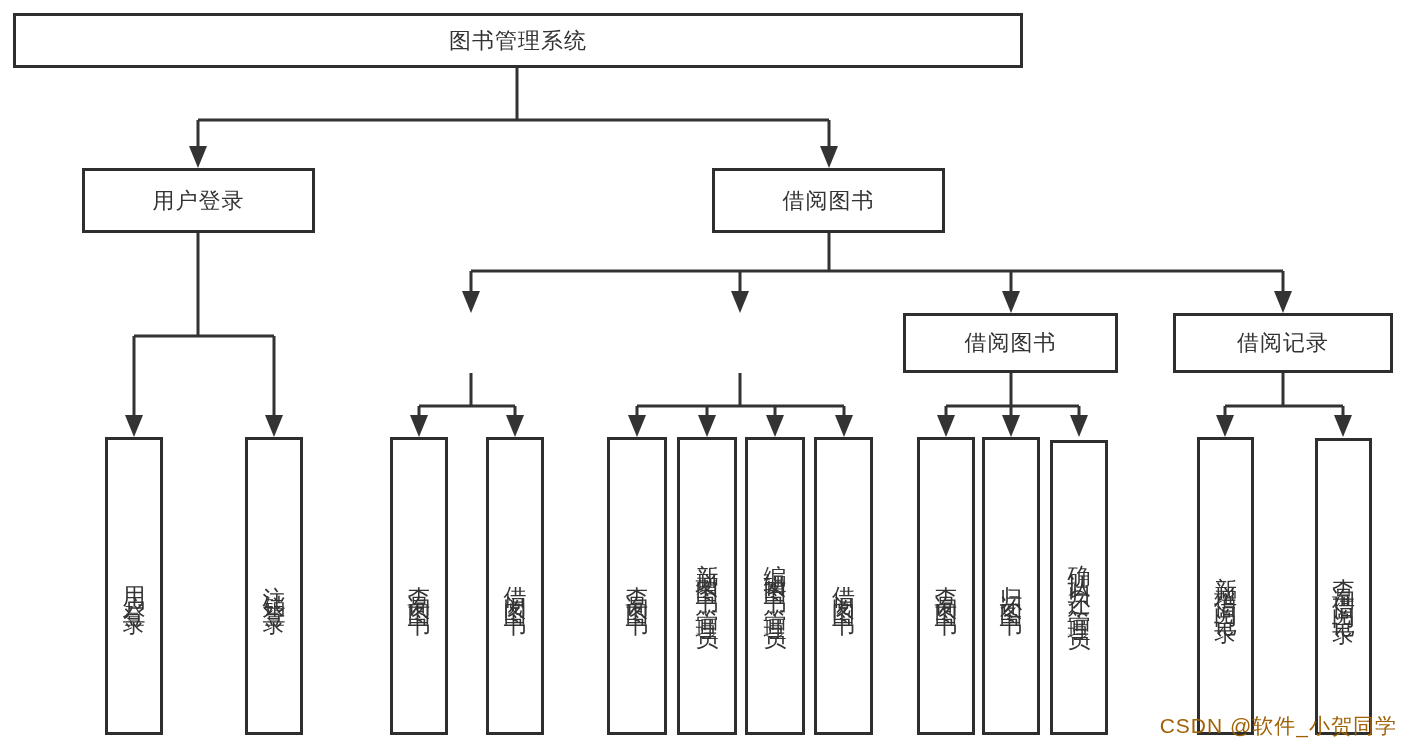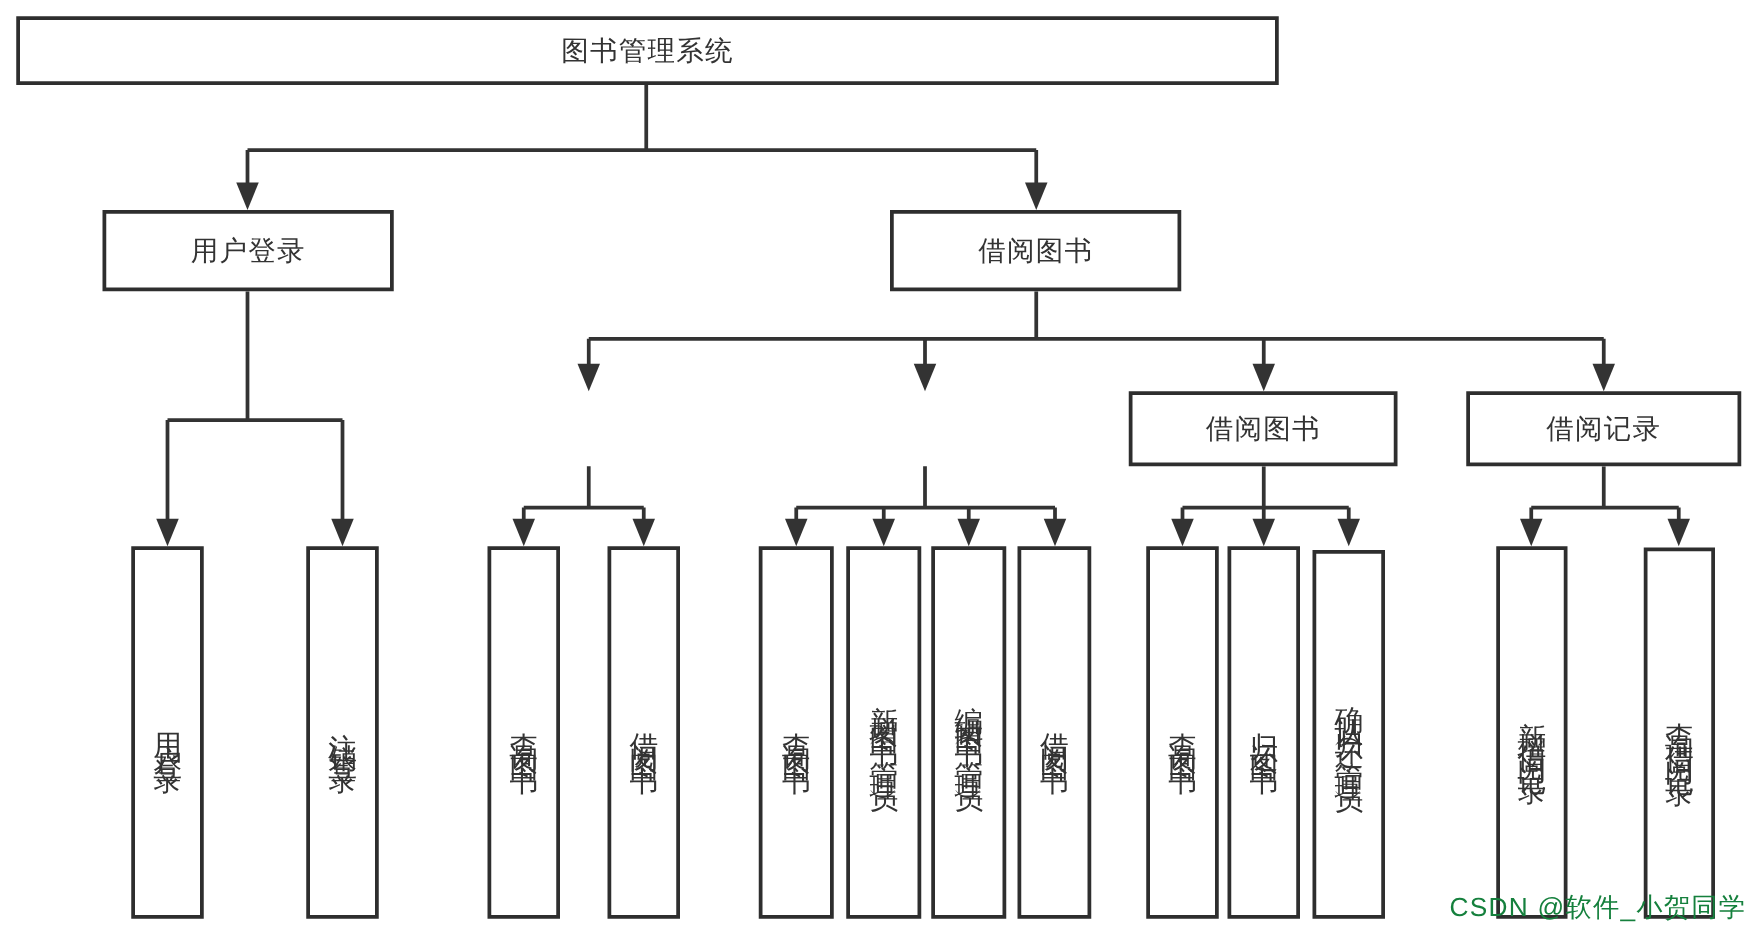--- a/index.html
+++ b/index.html
@@ -15,21 +15,21 @@
     position:absolute;box-sizing:border-box;border:3px solid #2e2e2e;background:#ffffff;
     display:flex;align-items:center;justify-content:center;
     color:#333333;z-index:2;top:437px;height:298px;
   }
   .vbox span{
     writing-mode:vertical-rl;text-orientation:mixed;
     font-size:23px;line-height:1;letter-spacing:9px;white-space:nowrap;
   }
   .watermark{
     position:absolute;right:8px;top:712px;z-index:5;
-    color:#15803d;font-size:21px;letter-spacing:1px;
+    color:#a16207;font-size:21px;letter-spacing:1px;
   }
 </style>
 </head>
 <body>
 
 <div id="stage">
 
   <svg id="connectors" viewBox="0 0 1405 747" xmlns="http://www.w3.org/2000/svg">
     <g stroke="#333333" stroke-width="3" fill="none">
 

